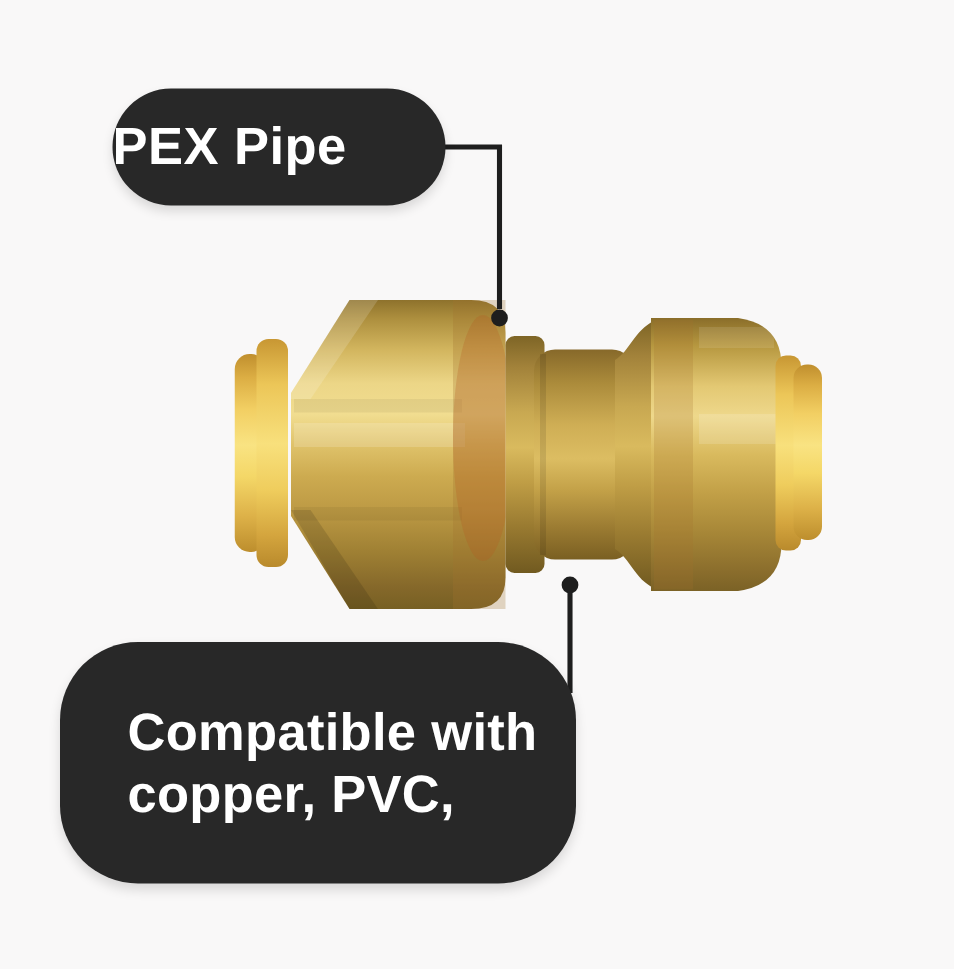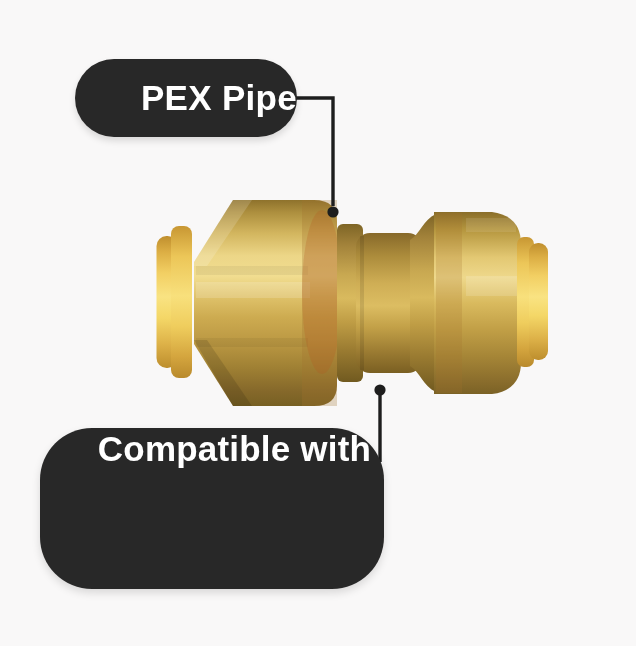--- a/index.html
+++ b/index.html
@@ -28,32 +28,33 @@
     box-sizing: border-box;
   }
   .callout-pill {
     left: 75px;
     top: 59px;
     width: 222px;
     height: 78px;
     border-radius: 39px;
     display: flex;
     align-items: center;
-    justify-content: flex-end;
+    justify-content: flex-start;
     font-size: 35px;
     letter-spacing: 0.3px;
     box-shadow: 0 4px 7px rgba(0,0,0,0.13);
   }
   .callout-bubble {
     left: 40px;
     top: 428px;
     width: 344px;
     height: 161px;
     border-radius: 52px;
     display: flex;
+    flex-direction: column;
     justify-content: center;
     padding-left: 45px;
     font-size: 35px;
     line-height: 41px;
     letter-spacing: 0.2px;
     box-shadow: 0 4px 8px rgba(0,0,0,0.13);
   }
   .callout-bubble .line { display: block; }
 </style>
 </head>
@@ -170,15 +171,16 @@
       <path d="M380,394 V462" fill="none" stroke="#1e1e1e" stroke-width="3.4"></path>
     </g>
   </svg>
 
   <div class="callout callout-pill">
     <span>PEX Pipe</span>
   </div>
 
   <div class="callout callout-bubble">
     <span class="line">Compatible with</span>
+    <span class="line">copper, PVC,</span>
   </div>
 
 </div>
 
 </body></html>

